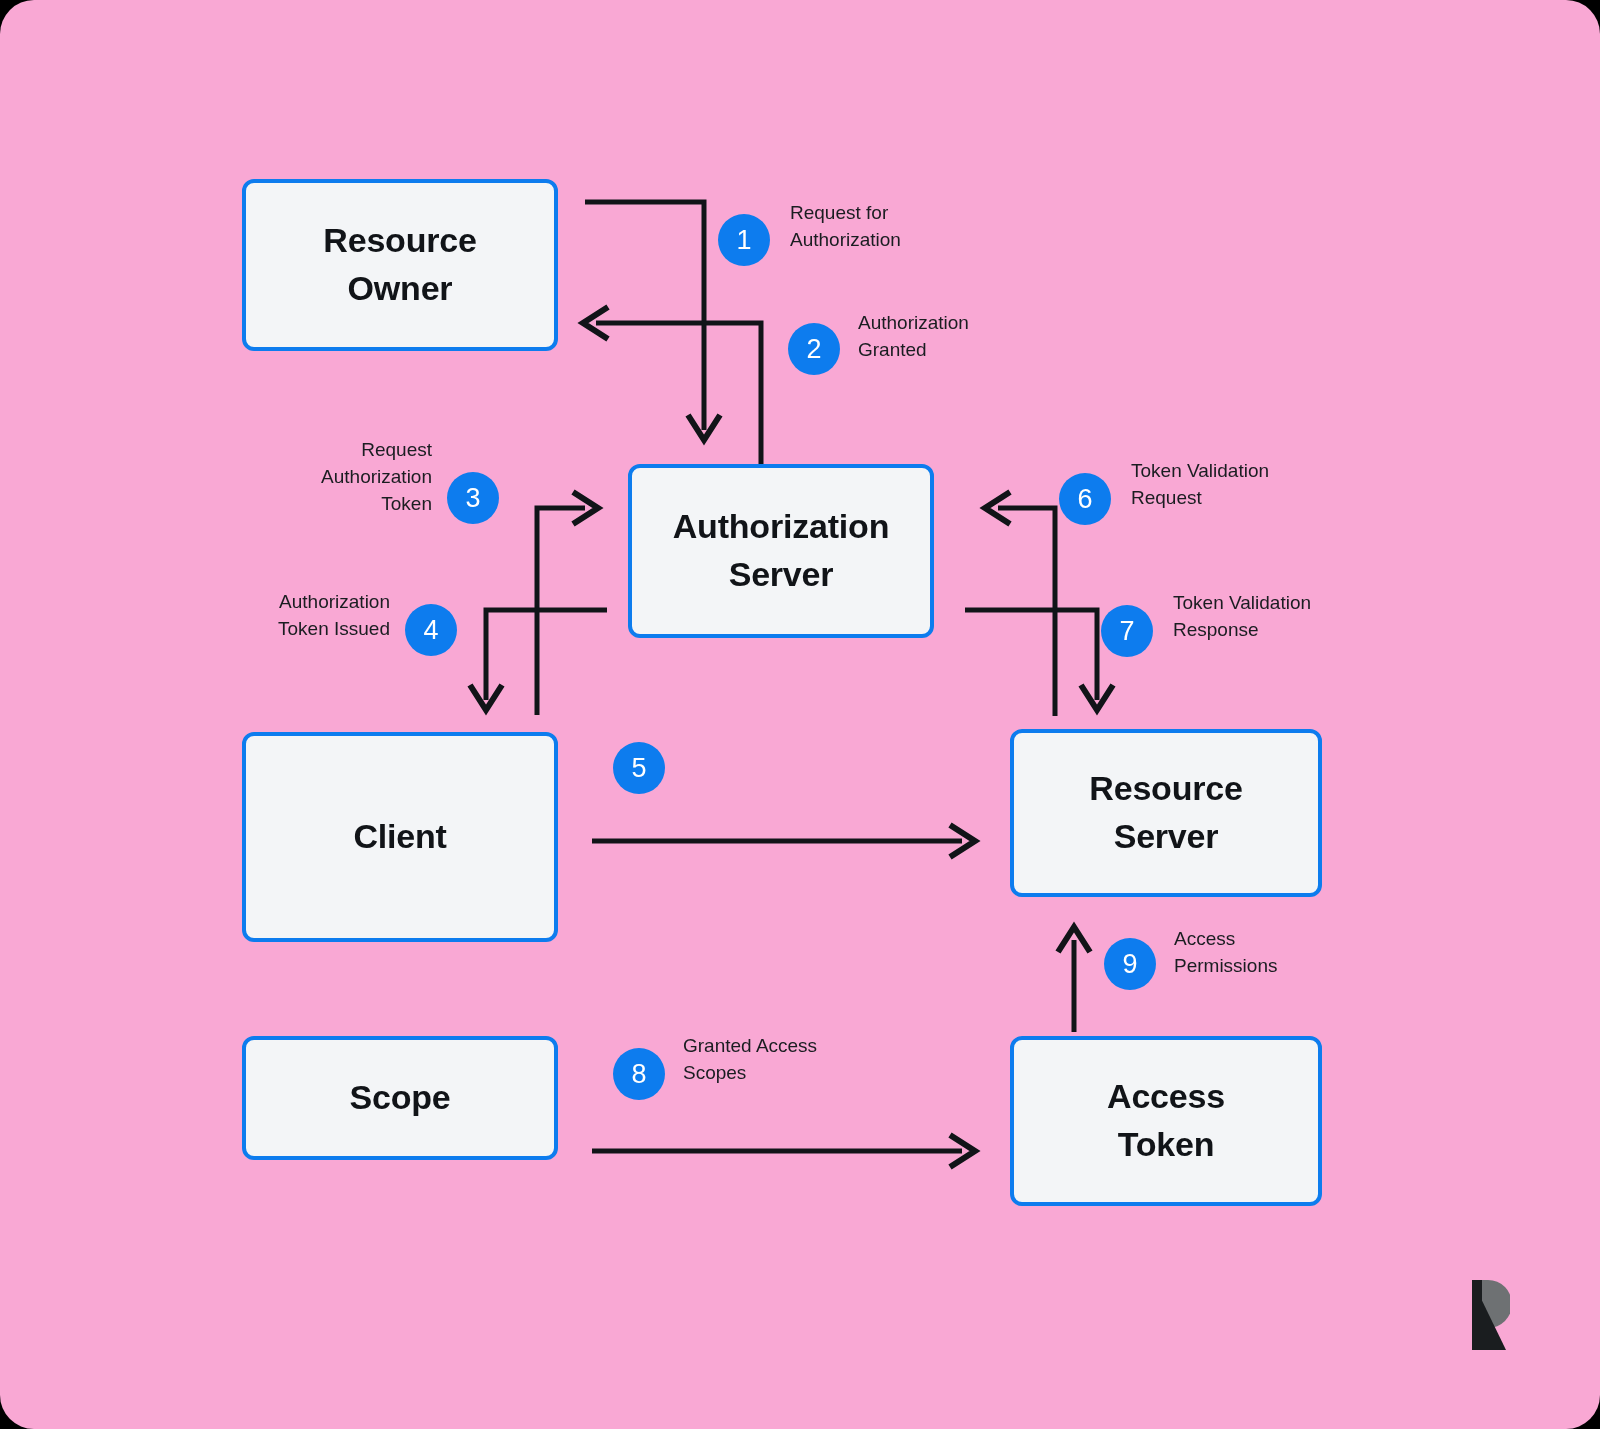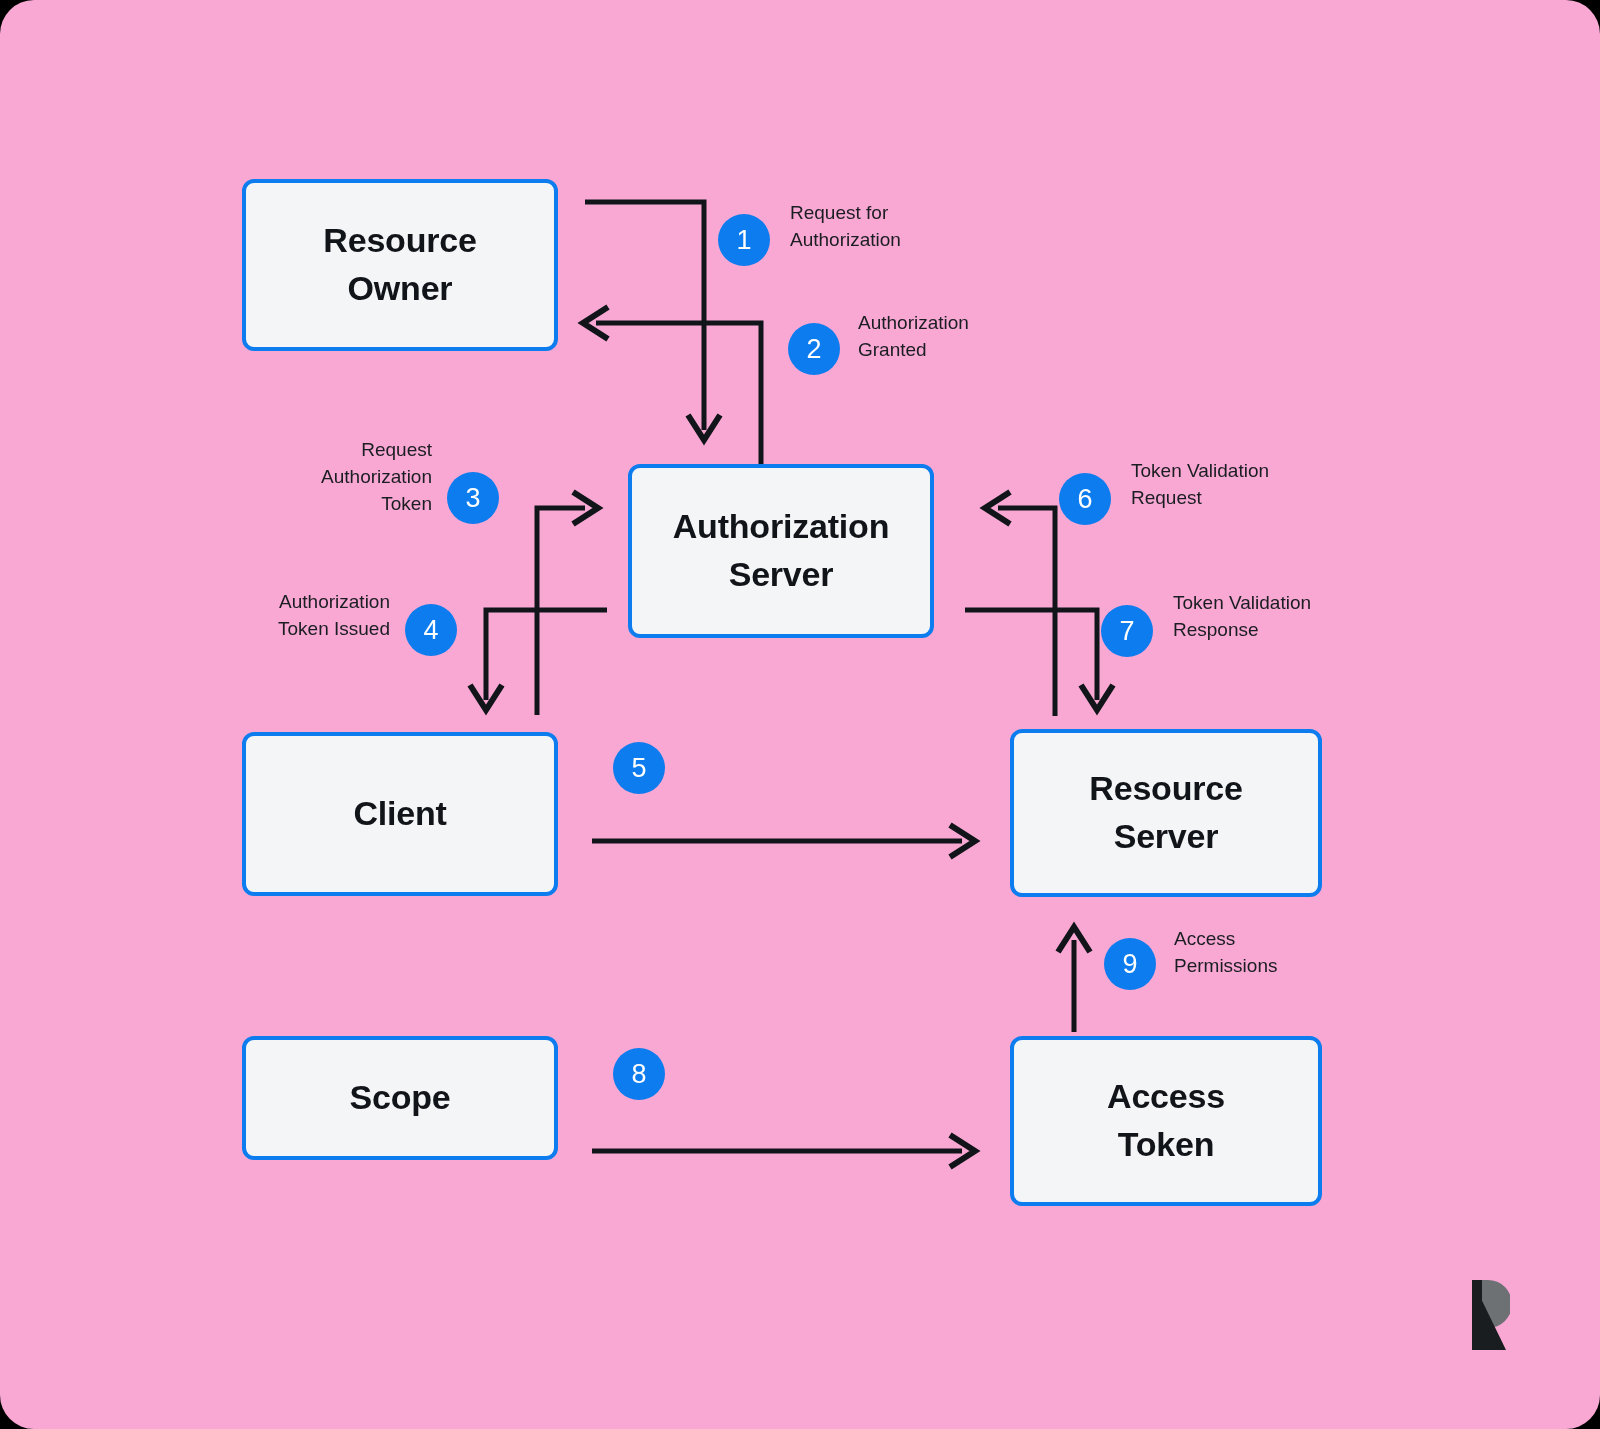--- a/index.html
+++ b/index.html
@@ -38,21 +38,21 @@
     font-family: "Liberation Sans", sans-serif;
     font-weight: bold;
     font-size: 34px;
     line-height: 1.40;
     color: #111418;
     letter-spacing: -0.2px;
     white-space: pre-line;
   }
   #node-resource-owner { left: 242px;  top: 179px;  width: 316px; height: 172px; }
   #node-auth-server    { left: 628px;  top: 464px;  width: 306px; height: 174px; }
-  #node-client         { left: 242px;  top: 732px;  width: 316px; height: 164px; }
+  #node-client         { left: 242px;  top: 732px;  width: 316px; height: 210px; }
   #node-resource-server{ left: 1010px; top: 729px;  width: 312px; height: 168px; }
   #node-scope          { left: 242px;  top: 1036px; width: 316px; height: 124px; }
   #node-access-token   { left: 1010px; top: 1036px; width: 312px; height: 170px; }
 
   
   .badge {
     position: absolute;
     width: 52px;
     height: 52px;
     border-radius: 50%;
@@ -239,20 +239,22 @@
 
   <div class="badge" id="badge-6">6</div>
   <div class="steplabel" id="label-6">Token Validation
 Request</div>
 
   <div class="badge" id="badge-7">7</div>
   <div class="steplabel" id="label-7">Token Validation
 Response</div>
 
   <div class="badge" id="badge-8">8</div>
+  <div class="steplabel" id="label-8">Granted Access
+Scopes</div>
 
   <div class="badge" id="badge-9">9</div>
   <div class="steplabel" id="label-9">Access
 Permissions</div>
 
   <svg id="brand-logo" viewBox="0 0 62 78" width="62" height="78" xmlns="http://www.w3.org/2000/svg">
     <path d="M 24 4 L 40 4 A 24 24 0 0 1 40 52 L 24 52 Z" fill="#6e7173"></path>
     <path d="M 24 4 L 24 74 L 58 74 Z" fill="#1a1d1f"></path>
     <rect x="24" y="4" width="10" height="70" fill="#1a1d1f"></rect>
   </svg>

